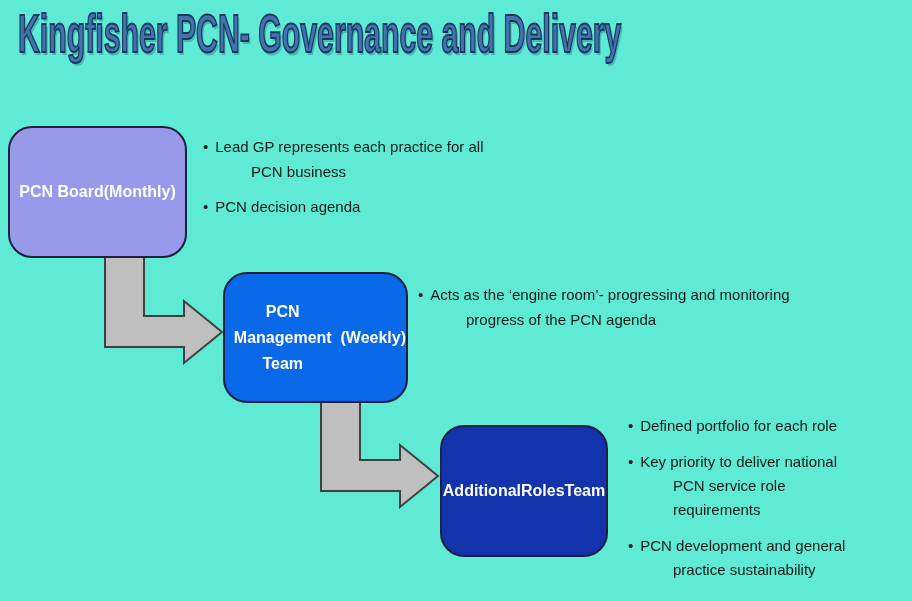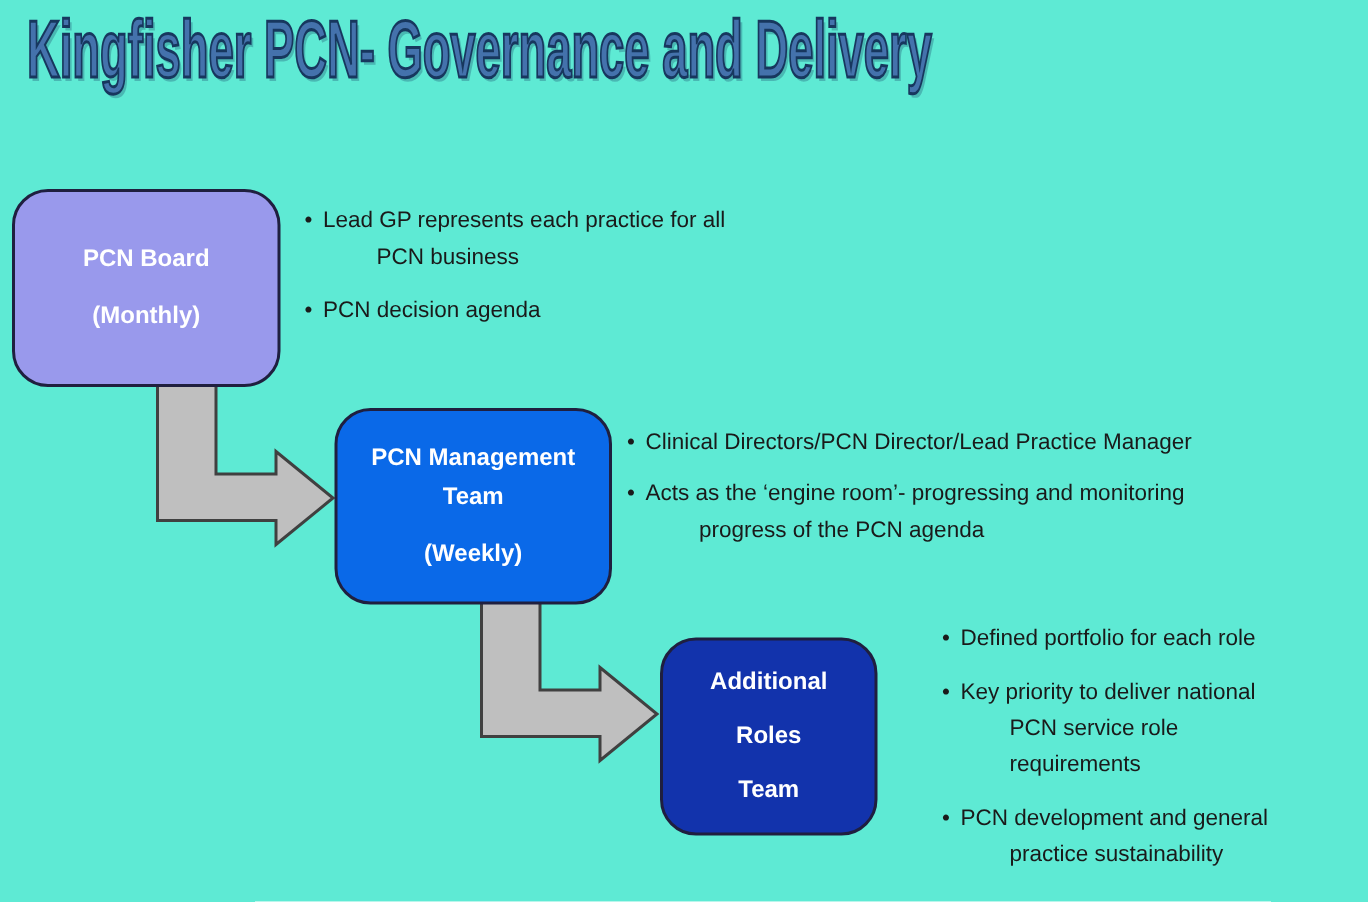--- a/index.html
+++ b/index.html
@@ -35,39 +35,39 @@
   
   .node-box {
     position: absolute;
     border: 2.5px solid var(--box-border, #1F1F3F);
     border-radius: 24px;
     color: #ffffff;
     font-weight: bold;
     font-size: 16px;
     line-height: 26px;
     display: flex;
-    flex-direction: column;
+    flex-direction: row;
     align-items: center;
     justify-content: center;
     text-align: center;
     row-gap: 12px;
     z-index: 2;
     box-sizing: border-box;
   }
   .box-1 {
     left: 8px; top: 126px; width: 179px; height: 132px;
     background: var(--box1-fill, #9999EC);
   }
   .box-2 {
     left: 223px; top: 272px; width: 185px; height: 131px;
     background: var(--box2-fill, #0A69E8);
   }
   .box-2 .box-line-wide { max-width: 152px; }
   .box-3 {
-    left: 440px; top: 425px; width: 145px; height: 132px;
+    left: 440px; top: 425px; width: 168px; height: 132px;
     background: var(--box3-fill, #1233AC);
     row-gap: 10px;
     text-align: center;
   }
 
   
   .bent-arrow {
     position: absolute;
     z-index: 1;
     width: 120px;
@@ -127,21 +127,20 @@
   <svg class="bent-arrow arrow-1" viewBox="0 0 120 110" aria-hidden="true">
     <polygon points="1,1 40,1 40,60 80,60 80,45 118,76 80,107 80,91 1,91"></polygon>
   </svg>
 
   <div class="node-box box-2">
     <span class="box-line-wide">PCN Management Team</span>
     <span>(Weekly)</span>
   </div>
 
   <ul class="bullet-list list-2">
-    <li>Clinical Directors/PCN Director/Lead Practice Manager</li>
     <li>Acts as the ‘engine room’- progressing and monitoring progress of the PCN agenda</li>
   </ul>
 
   <svg class="bent-arrow arrow-2" viewBox="0 0 120 110" aria-hidden="true">
     <polygon points="1,1 40,1 40,60 80,60 80,45 118,76 80,107 80,91 1,91"></polygon>
   </svg>
 
   <div class="node-box box-3">
     <span>Additional</span>
     <span>Roles</span>

